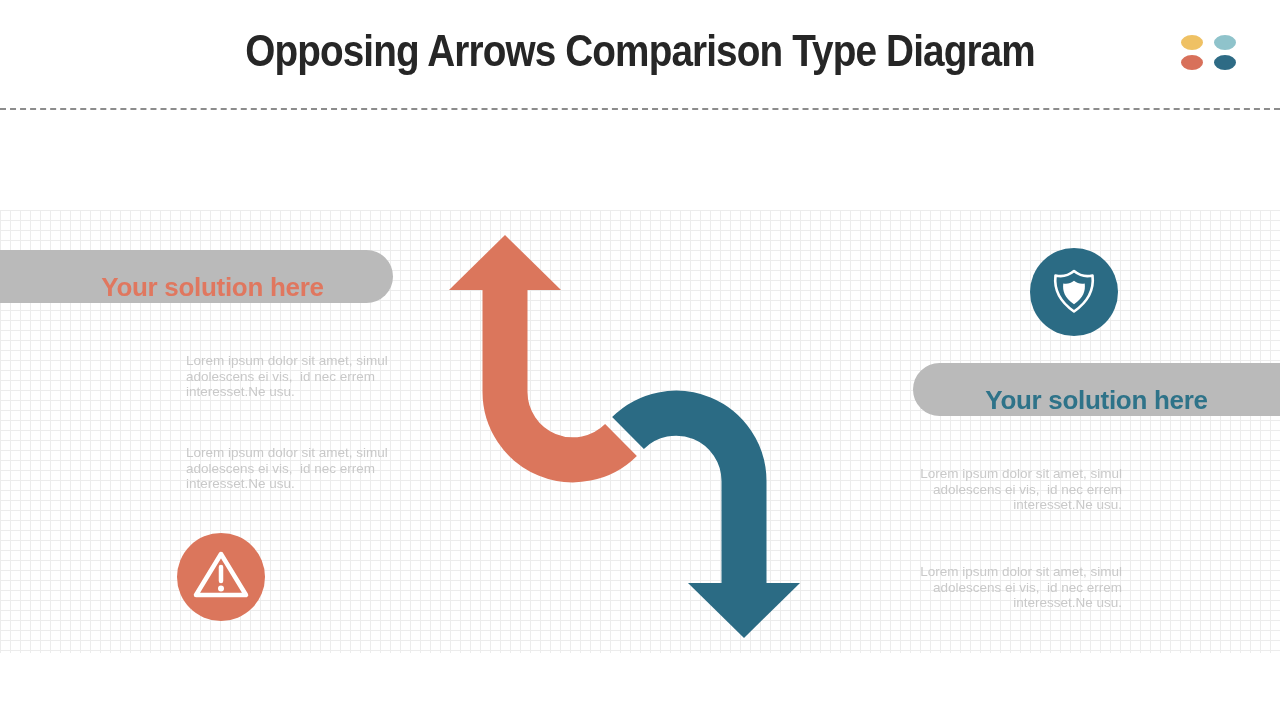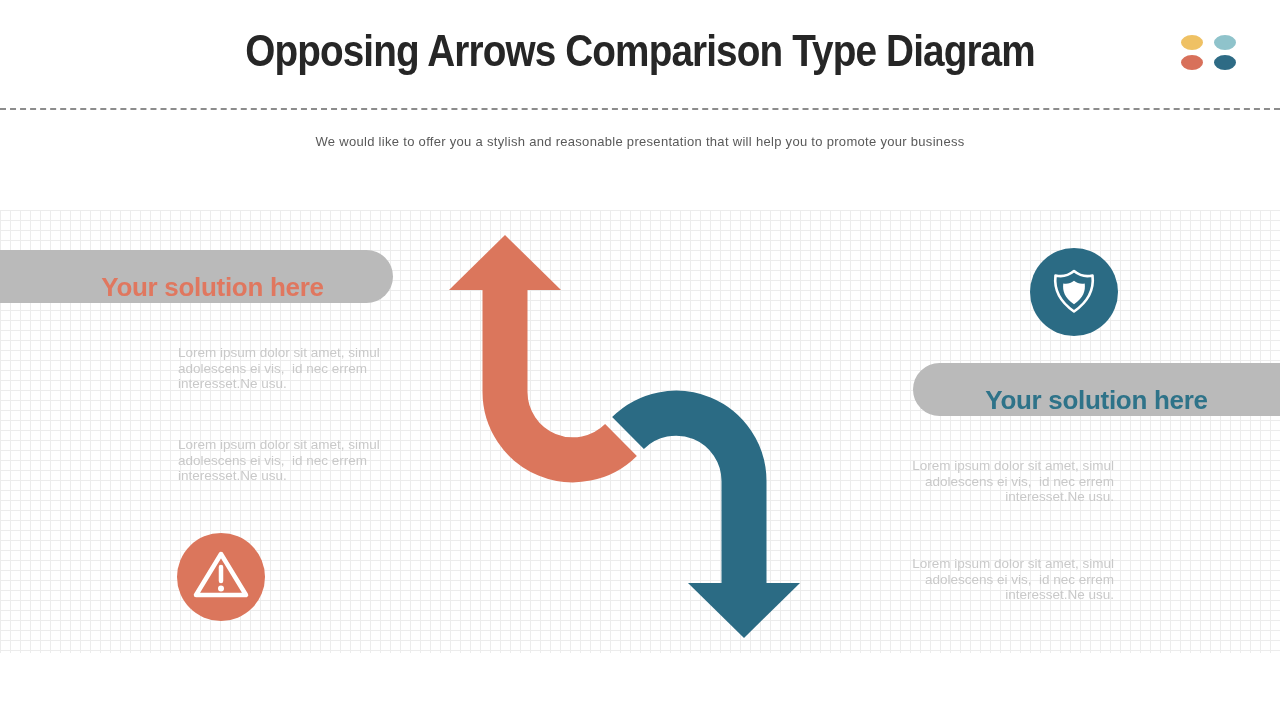--- a/index.html
+++ b/index.html
@@ -35,21 +35,21 @@
   
   .banner { position:absolute; background:#bababa; height:53px;
     display:flex; align-items:flex-end; justify-content:center; }
   .banner-left  { left:0;  top:250px; width:361px; border-radius:0 27px 27px 0; padding-left:32px; }
   .banner-right { right:0; top:363px; width:367px; border-radius:27px 0 0 27px; }
   .banner-label { font-size:26px; font-weight:700; letter-spacing:-0.3px; }
   .banner-left  .banner-label { color:#e0775f; }
   .banner-right .banner-label { color:#2e7389; }
   
   .para { position:absolute; font-size:13.5px; line-height:15.5px;
-    color:#c9c9c9; white-space:pre-wrap; margin:0; }
+    color:#c9c9c9; white-space:pre-wrap; margin:8px; }
   .para-l1 { left:178px; top:345px; }
   .para-l2 { left:178px; top:437px; }
   .para-r1 { left:854px; top:458px; width:260px; text-align:right; }
   .para-r2 { left:854px; top:556px; width:260px; text-align:right; }
   
   .icon-circle { position:absolute; width:88px; height:88px; }
   .icon-warning { left:177px;  top:533px; }
   .icon-shield  { left:1030px; top:248px; }
   
   .arrows-svg { position:absolute; left:0; top:0; pointer-events:none; }
@@ -61,21 +61,20 @@
 
   <h1 class="title">Opposing Arrows Comparison Type Diagram</h1>
 
   <span class="dot dot-yellow"></span>
   <span class="dot dot-light-teal"></span>
   <span class="dot dot-orange"></span>
   <span class="dot dot-dark-teal"></span>
 
   <div class="divider"></div>
 
-  <p class="subtitle">We would like to offer you a stylish and reasonable presentation that will help you to promote your business</p>
 
   <div class="grid-bg"></div>
 
   <svg class="arrows-svg" width="1280" height="720" viewBox="0 0 1280 720">
     <g>
       <path d="M505 286 V392 A68 68 0 0 0 621 440" fill="none" stroke="#db765c" stroke-width="45"></path>
       <path d="M449 290 H561 L505 235 Z" fill="#db765c"></path>
     </g>
     <g transform="rotate(180 624.5 436.5)">
       <path d="M505 286 V392 A68 68 0 0 0 621 440" fill="none" stroke="#2b6b84" stroke-width="45"></path>

